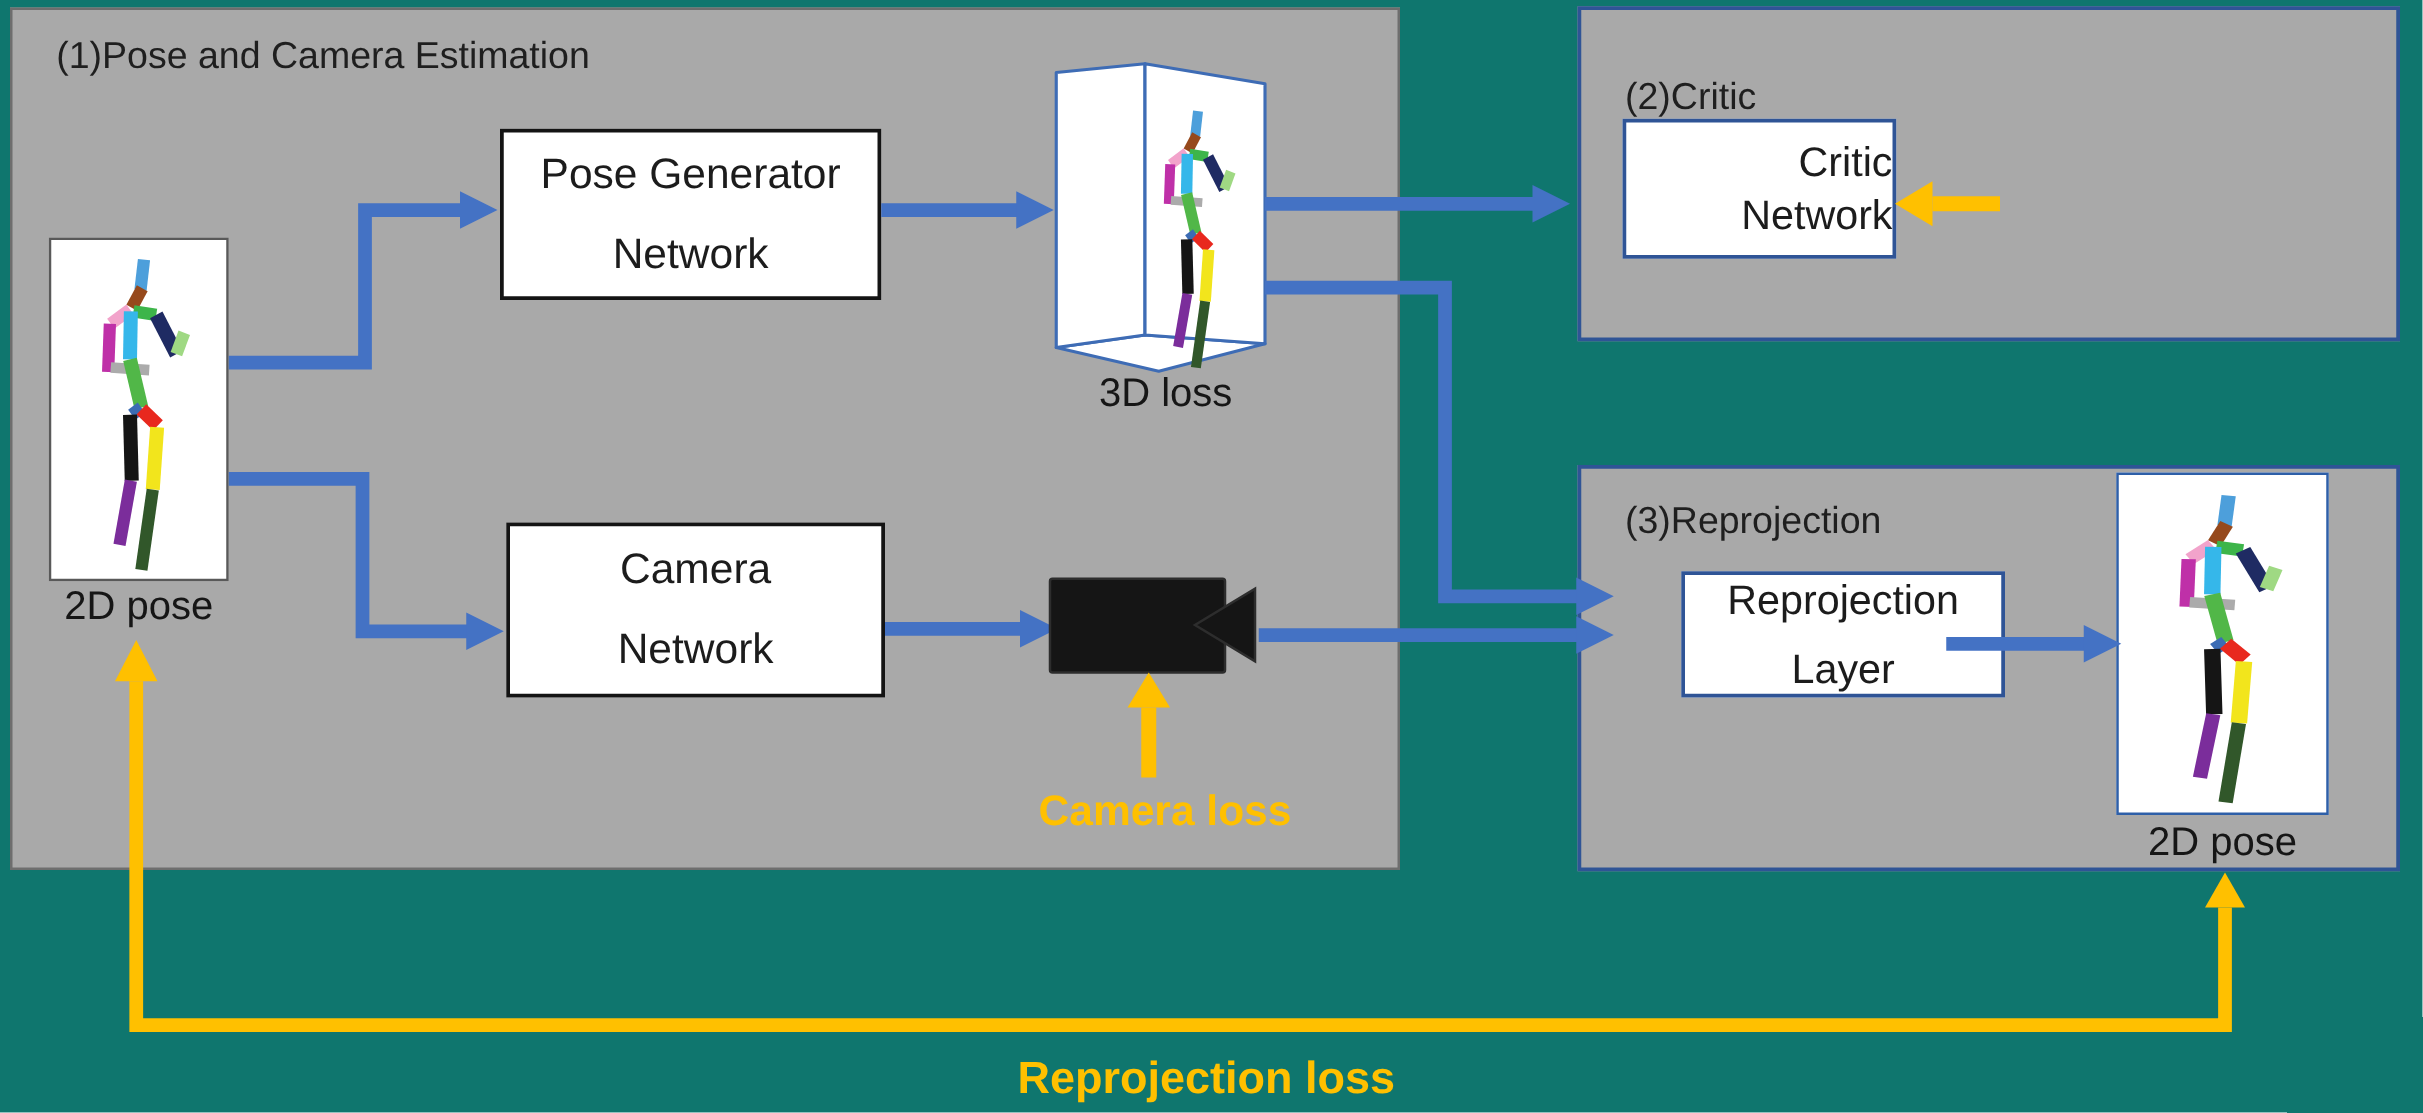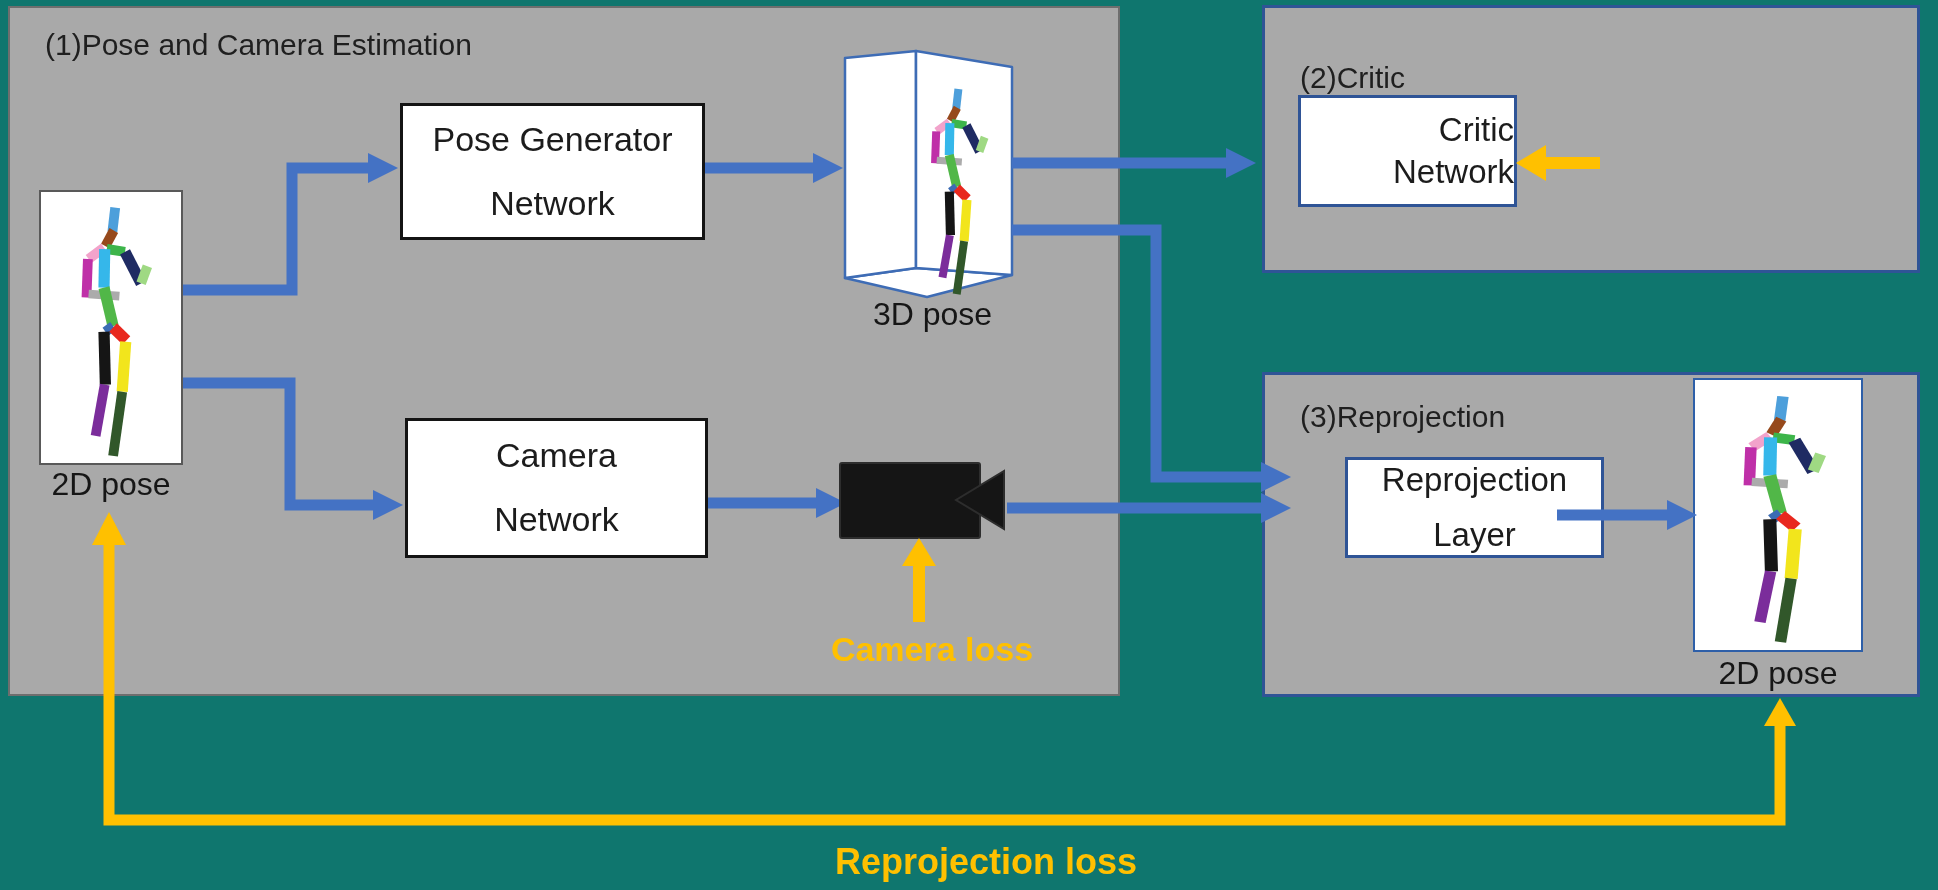--- a/index.html
+++ b/index.html
@@ -98,21 +98,21 @@
       <line x1="45" y1="67" x2="51.5" y2="94" stroke="#51B748" stroke-width="8" stroke-linecap="butt"></line>
       <line x1="51.5" y1="94" x2="46" y2="98" stroke="#3C6CB4" stroke-width="7" stroke-linecap="butt"></line>
       <line x1="51.5" y1="95" x2="61" y2="104" stroke="#E8281E" stroke-width="8" stroke-linecap="butt"></line>
       <line x1="45" y1="98" x2="46" y2="135" stroke="#151515" stroke-width="8" stroke-linecap="butt"></line>
       <line x1="60.5" y1="105" x2="58" y2="140" stroke="#F2E51C" stroke-width="8" stroke-linecap="butt"></line>
       <line x1="45.5" y1="135" x2="39" y2="171" stroke="#7B2D9B" stroke-width="7" stroke-linecap="butt"></line>
       <line x1="58" y1="140" x2="51.5" y2="185" stroke="#31572A" stroke-width="7" stroke-linecap="butt"></line>
     </svg>
   <div class="imglabel" style="left:1693px;top:655px;width:170px;">2D pose</div>
 
-  <div class="imglabel" style="left:845px;top:296px;width:175px;">3D pose</div>
+  <div class="imglabel" style="left:845px;top:296px;width:175px;">3D loss</div>
 
   <svg class="overlay" width="1938" height="890" viewBox="0 0 1938 890">
 
     <g fill="#ffffff" stroke="#3e6cb5" stroke-width="2.5" stroke-linejoin="round">
       <polygon points="845,278 916,268 1012,275 927,297"></polygon>
       <polygon points="845,58 916,51 916,268 845,278"></polygon>
       <polygon points="916,51 1012,67 1012,275 916,268"></polygon>
     </g>
 
     <g stroke="#4472C4" stroke-width="11" fill="none" stroke-linejoin="miter">
@@ -167,15 +167,15 @@
       <line x1="45" y1="67" x2="51.5" y2="94" stroke="#51B748" stroke-width="8" stroke-linecap="butt"></line>
       <line x1="51.5" y1="94" x2="46" y2="98" stroke="#3C6CB4" stroke-width="7" stroke-linecap="butt"></line>
       <line x1="51.5" y1="95" x2="61" y2="104" stroke="#E8281E" stroke-width="8" stroke-linecap="butt"></line>
       <line x1="45" y1="98" x2="46" y2="135" stroke="#151515" stroke-width="8" stroke-linecap="butt"></line>
       <line x1="60.5" y1="105" x2="58" y2="140" stroke="#F2E51C" stroke-width="8" stroke-linecap="butt"></line>
       <line x1="45.5" y1="135" x2="39" y2="171" stroke="#7B2D9B" stroke-width="7" stroke-linecap="butt"></line>
       <line x1="58" y1="140" x2="51.5" y2="185" stroke="#31572A" stroke-width="7" stroke-linecap="butt"></line>
     </svg>
 
   <div class="loss c" style="left:782px;top:630px;width:300px;">Camera loss</div>
-  <div class="loss r" style="left:737px;top:841px;width:400px;text-align:right;">Reprojection loss</div>
+  <div class="loss r" style="left:765px;top:841px;width:400px;">Reprojection loss</div>
 
 </div>
 
 </body></html>

